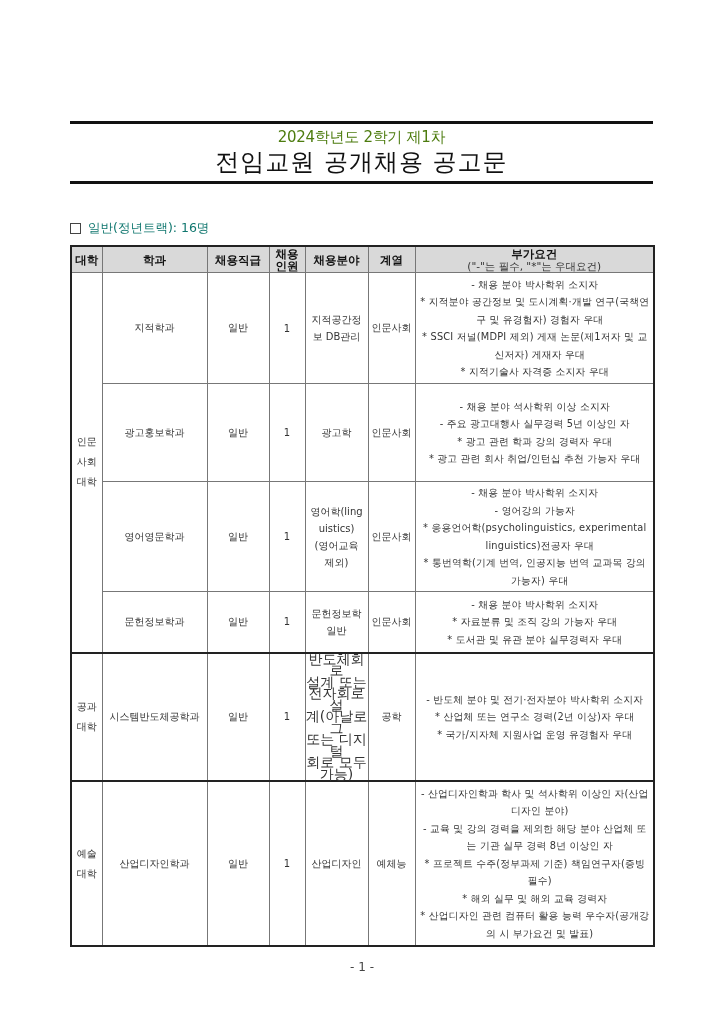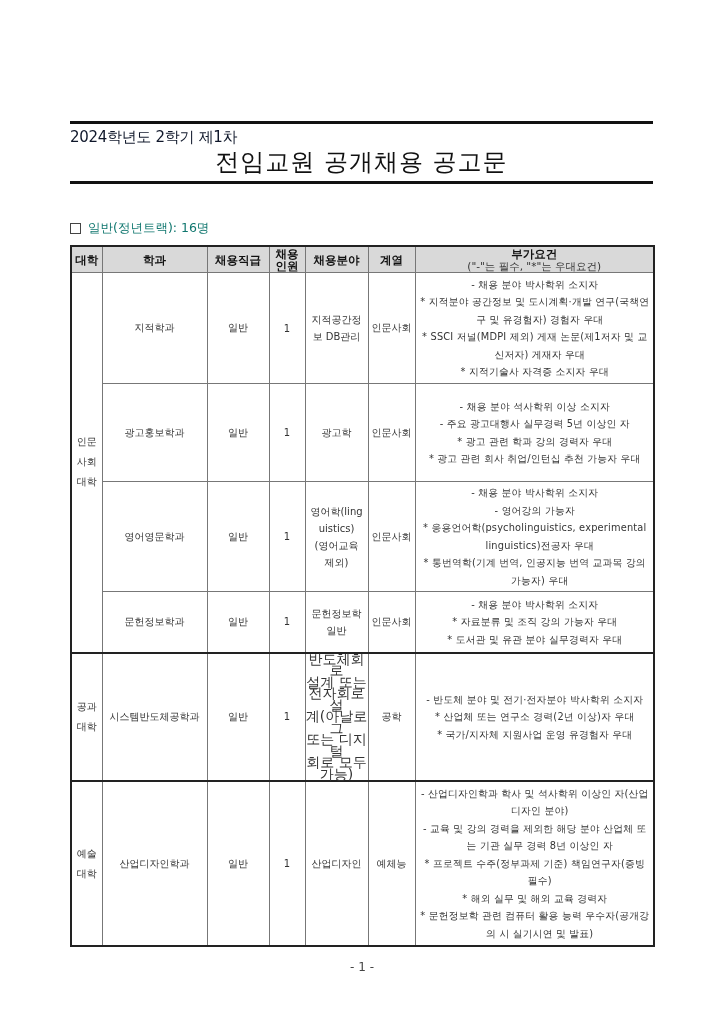--- a/index.html
+++ b/index.html
@@ -1,20 +1,20 @@
 <!DOCTYPE html>
 <html><head>
   <meta charset="utf-8">
   <style>
     html, body { margin: 0; padding: 0; background: #ffffff; }
     body { width: 724px; height: 1024px; position: relative; overflow: hidden;
            font-family: "DejaVu Sans", "Liberation Sans", sans-serif; color: #222; }
     .rule { position: absolute; left: 70px; width: 583px; height: 3px; background: #111; }
-    .title-sub { position: absolute; top: 128px; left: 70px; width: 583px; text-align: left;
-                 font-size: 15px; color: #0f172a; letter-spacing: -0.3px; }
+    .title-sub { position: absolute; top: 128px; left: 70px; width: 583px; text-align: center;
+                 font-size: 15px; color: #4d7c0f; letter-spacing: -0.3px; }
     .title-main { position: absolute; top: 146px; left: 70px; width: 583px; text-align: center;
                   font-size: 24px; font-weight: normal; color: #111; letter-spacing: 1px; }
     .section { position: absolute; top: 220px; left: 70px; font-size: 12.5px; color: #0f766e; display: flex; align-items: center; }
     .section .box { display: inline-block; width: 9px; height: 9px; border: 1px solid #444; margin-right: 7px; }
     table { position: absolute; top: 245px; left: 70px; width: 583px; border-collapse: collapse;
             font-size: 10px; color: #333; table-layout: fixed; padding-left: 24px; }
     th, td { border: 1px solid #777; padding: 0; vertical-align: middle; text-align: center; }
     table { border: 2px solid #222; }
     th { background: #d9d9d9; font-weight: bold; font-size: 11.5px; color: #111; height: 25px; line-height: 12px; }
     th .note { font-weight: normal; font-size: 10.5px; color: #333; }
@@ -137,19 +137,19 @@
         <td class="sep-top">산업디자인학과</td>
         <td class="sep-top">일반</td>
         <td class="sep-top">1</td>
         <td class="field sep-top"><span>산업디자인</span></td>
         <td class="sep-top">예체능</td>
         <td class="req sep-top">
           <span class="line">- 산업디자인학과 학사 및 석사학위 이상인 자(산업디자인 분야)</span>
           <span class="line">- 교육 및 강의 경력을 제외한 해당 분야 산업체 또는 기관 실무 경력 8년 이상인 자</span>
           <span class="line">* 프로젝트 수주(정부과제 기준) 책임연구자(증빙 필수)</span>
           <span class="line">* 해외 실무 및 해외 교육 경력자</span>
-          <span class="line">* 문헌정보학 관련 컴퓨터 활용 능력 우수자(공개강의 시 실기시연 및 발표)</span>
+          <span class="line">* 산업디자인 관련 컴퓨터 활용 능력 우수자(공개강의 시 부가요건 및 발표)</span>
         </td>
       </tr>
     </tbody>
 </table>
 
 <div class="page-num">- 1 -</div>
 
 </body></html>

